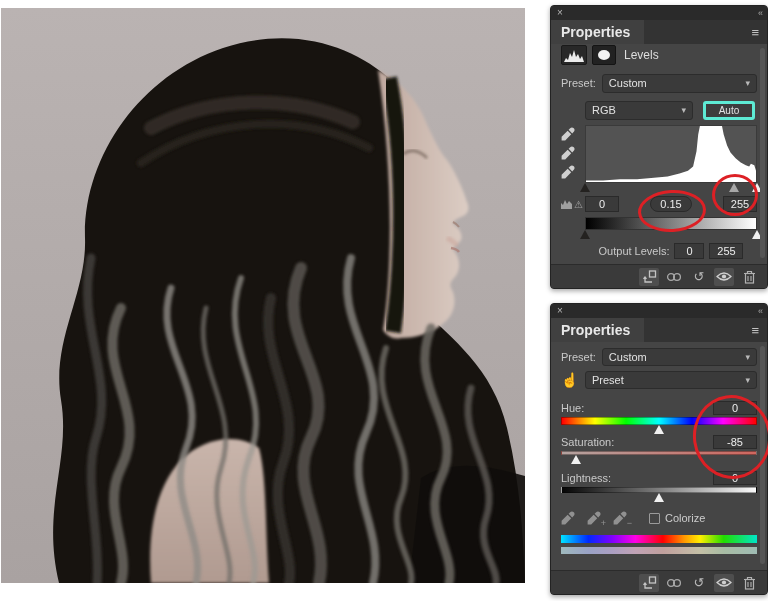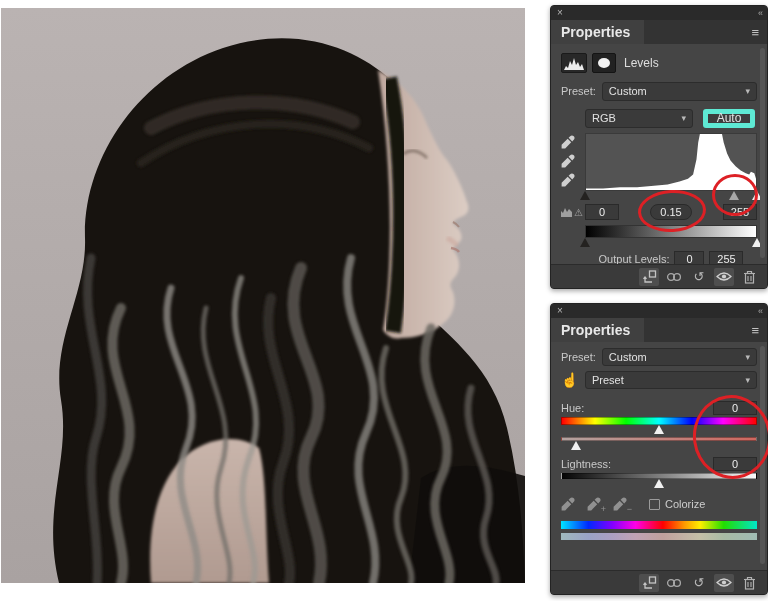--- a/index.html
+++ b/index.html
@@ -24,34 +24,34 @@
 
   .tabbar { height:24px; background:#333333; display:flex; align-items:center; }
   .tab { height:24px; padding:0 14px 0 10px; background:#404040; color:#e8e8e8;
          font-size:14px; font-weight:bold; display:flex; align-items:center; }
   .tab-menu { margin-left:auto; margin-right:8px; color:#c3c3c3; font-size:13px; }
 
   .p-body { position:absolute; left:0; right:0; top:38px; bottom:24px; padding:0 10px; }
 
   .row { display:flex; align-items:center; }
   .lbl { color:#c9c9c9; font-size:11px; }
-  .adj-row { margin-top:8px; height:22px; }
+  .adj-row { margin-top:0; height:22px; }
   .adj-label { color:#dedede; font-size:12px; margin-left:8px; }
 
   .adj-icon { width:26px; height:20px; background:#282828; border:1px solid #1a1a1a;
               border-radius:2px; display:flex; align-items:center; justify-content:center; }
   .mask-thumb { width:24px; height:20px; background:#222; border:1px solid #141414;
                 border-radius:2px; margin-left:5px; display:flex; align-items:center; justify-content:center; }
   .mask-thumb i { display:block; width:12px; height:10px; background:#f2f2f2; border-radius:50%; }
 
   .dd { flex:1; height:19px; background:#3a3a3a; border:1px solid #2c2c2c; border-radius:3px;
         display:flex; align-items:center; padding:0 6px; color:#e2e2e2; font-size:11px; }
   .dd .chev { margin-left:auto; color:#b9b9b9; font-size:9px; }
-  .btn { height:19px; background:#3d3d3d; border:5px solid #5eead4; border-radius:3px;
-         color:#e2e2e2; font-size:12px; display:flex; align-items:center; justify-content:center; }
+  .btn { height:19px; background:#3d3d3d; border:3px solid #5eead4; border-radius:3px;
+         color:#e2e2e2; font-size:10px; display:flex; align-items:center; justify-content:center; }
 
   
   .hist-zone { margin-top:5px; display:flex; }
   .hist-left { width:24px; display:flex; flex-direction:column; gap:5px; padding-top:2px; }
   .hist-main { flex:1; }
   .hist-box { height:58px; background:#535353; border:1px solid #3a3a3a; }
   .hist-box svg { display:block; width:100%; height:100%; }
   .tri-row { position:relative; height:10px; }
   .tri-row.indent { margin-left:24px; }
   .tri { position:absolute; top:0; width:0; height:0; border-left:5px solid transparent;
@@ -330,20 +330,24 @@
 
       <div class="hs-row">
         <span class="lbl">Hue:</span>
         <div class="vbox">0</div>
       </div>
       <div class="track hue-track"></div>
       <div class="tri-row">
         <span class="tri t-white" style="left: 50%;"></span>
       </div>
 
+      <div class="hs-row" style="margin-top:0;">
+        <span class="lbl">Saturation:</span>
+        <div class="vbox">-85</div>
+      </div>
       <div class="track sat-track"></div>
       <div class="tri-row">
         <span class="tri t-white" style="left: 7.5%;"></span>
       </div>
 
       <div class="hs-row" style="margin-top:6px;">
         <span class="lbl">Lightness:</span>
         <div class="vbox">0</div>
       </div>
       <div class="track light-track"></div>

